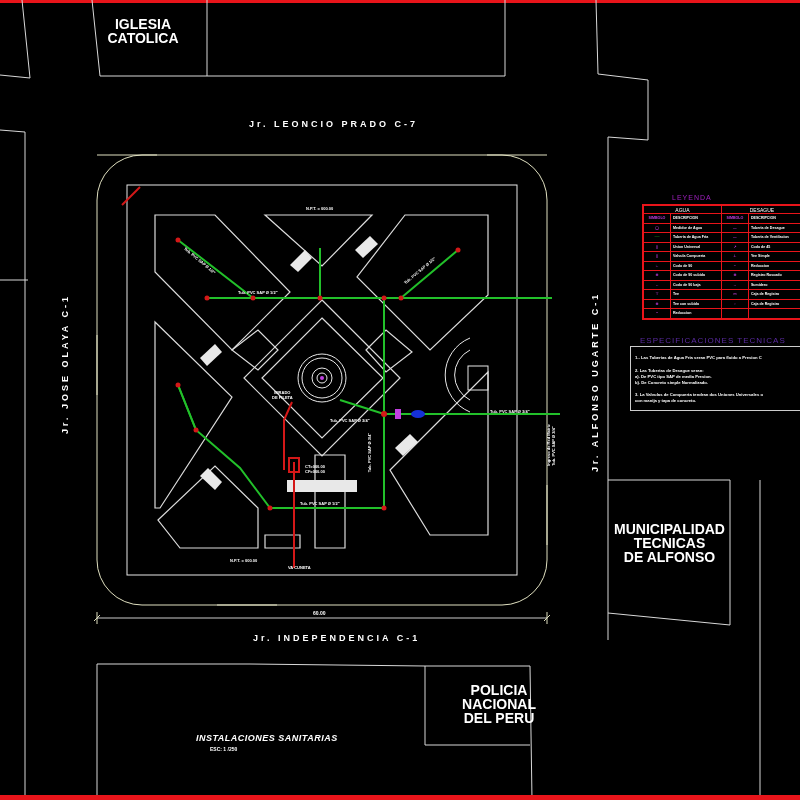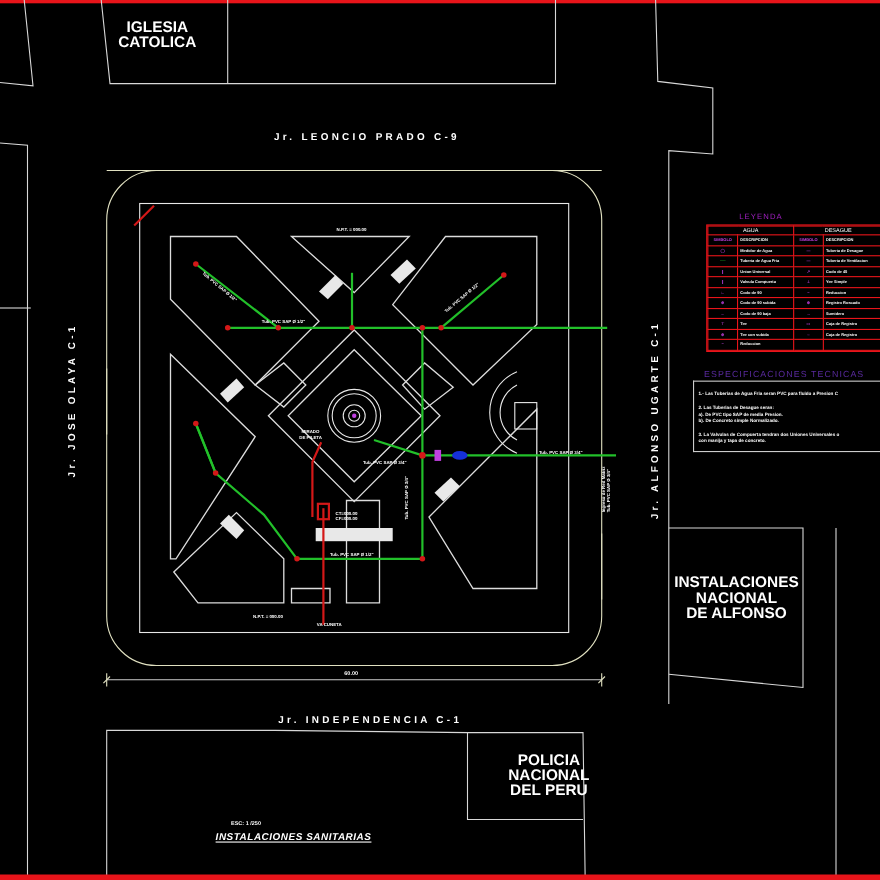--- a/index.html
+++ b/index.html
@@ -13,21 +13,21 @@
   .vstreet{position:absolute;transform:rotate(-90deg);transform-origin:center center;white-space:nowrap;}
   .legend{position:absolute;left:642px;top:204px;width:160px;border:1px solid #e8141a;font-size:3.5px;color:#fff;}
   .legend-title{position:absolute;left:672px;top:194px;font-size:7px;color:#a020c0;letter-spacing:1px;}
   .legend table{border-collapse:collapse;width:100%;}
   .legend td,.legend th{border:1px solid #e8141a;height:8.5px;padding:0 2px;font-weight:bold;font-size:3.6px;white-space:nowrap;overflow:hidden;}
   .legend th{font-size:5px;font-weight:normal;height:7px;}
   .sym{width:22px;text-align:center;color:#c040e0;}
   .spec-title{position:absolute;left:640px;top:336px;font-size:8px;color:#5a2aa0;letter-spacing:1px;white-space:nowrap;text-align:right;}
   .spec-box{position:absolute;left:630px;top:346px;width:180px;height:63px;border:1px solid #ccc;border-right:none;font-size:4.2px;font-weight:bold;}
   .spec-box div{position:absolute;white-space:nowrap;}
-  .title-main{position:absolute;left:196px;top:756px;font-size:9px;font-weight:bold;font-style:italic;text-decoration:underline;letter-spacing:0.5px;}
+  .title-main{position:absolute;left:196px;top:733px;font-size:9px;font-weight:bold;font-style:italic;letter-spacing:0.5px;}
   .title-scale{position:absolute;left:210px;top:746px;font-size:5px;font-weight:bold;}
   .small{position:absolute;font-size:4px;font-weight:bold;white-space:nowrap;color:#fff;}
   .dim{position:absolute;left:313px;top:610px;font-size:5px;font-weight:bold;}
 </style>
 </head>
 <body>
 
 <div class="frame-top"></div>
 
 <svg class="plan" width="800" height="800" viewBox="0 0 800 800">
@@ -137,31 +137,31 @@
     <line x1="94" y1="621" x2="100" y2="615"></line>
       <line x1="544" y1="621" x2="550" y2="615"></line>
   </g>
 </svg>
 
 <div class="label bldg" style="left:100px;top:17px;width:86px;">
   <div>IGLESIA</div>
   <div>CATOLICA</div>
 </div>
 <div class="label bldg" style="left:612px;top:522px;width:115px;">
-  <div>INSTALACIONES</div>
-  <div>NACIONAL</div>
+  <div>MUNICIPALIDAD</div>
+  <div>TECNICAS</div>
   <div>DE ALFONSO</div>
 </div>
 <div class="label bldg" style="left:425px;top:683px;width:108px;padding-left:20px;">
   <div>POLICIA NACIONAL</div>
   <div>DEL PERU</div>
 </div>
 
-<div class="label street" style="left:249px;top:117px;">Jr. LEONCIO PRADO C-9</div>
-<div class="label street" style="left:253px;top:631px;margin-top:16px;">Jr. INDEPENDENCIA C-1</div>
+<div class="label street" style="left:249px;top:117px;">Jr. LEONCIO PRADO C-7</div>
+<div class="label street" style="left:253px;top:631px;">Jr. INDEPENDENCIA C-1</div>
 <div class="label street vstreet" style="left:5px;top:367px;width:120px;">Jr. JOSE OLAYA C-1</div>
 <div class="label street vstreet" style="left:530px;top:400px;width:130px;">Jr. ALFONSO   UGARTE C-1</div>
 
 <div class="dim">60.00</div>
 <div class="small" style="left:306px;top:206px;">N.P.T. = 000.00</div>
 <div class="small" style="left:230px;top:558px;">N.P.T. = 000.00</div>
 <div class="small" style="left:288px;top:565px;">VA CUNETA</div>
 <div class="small" style="left:272px;top:390px;text-align:center;">
   <div>MIRADO</div>
   <div>DE PILETA</div>

